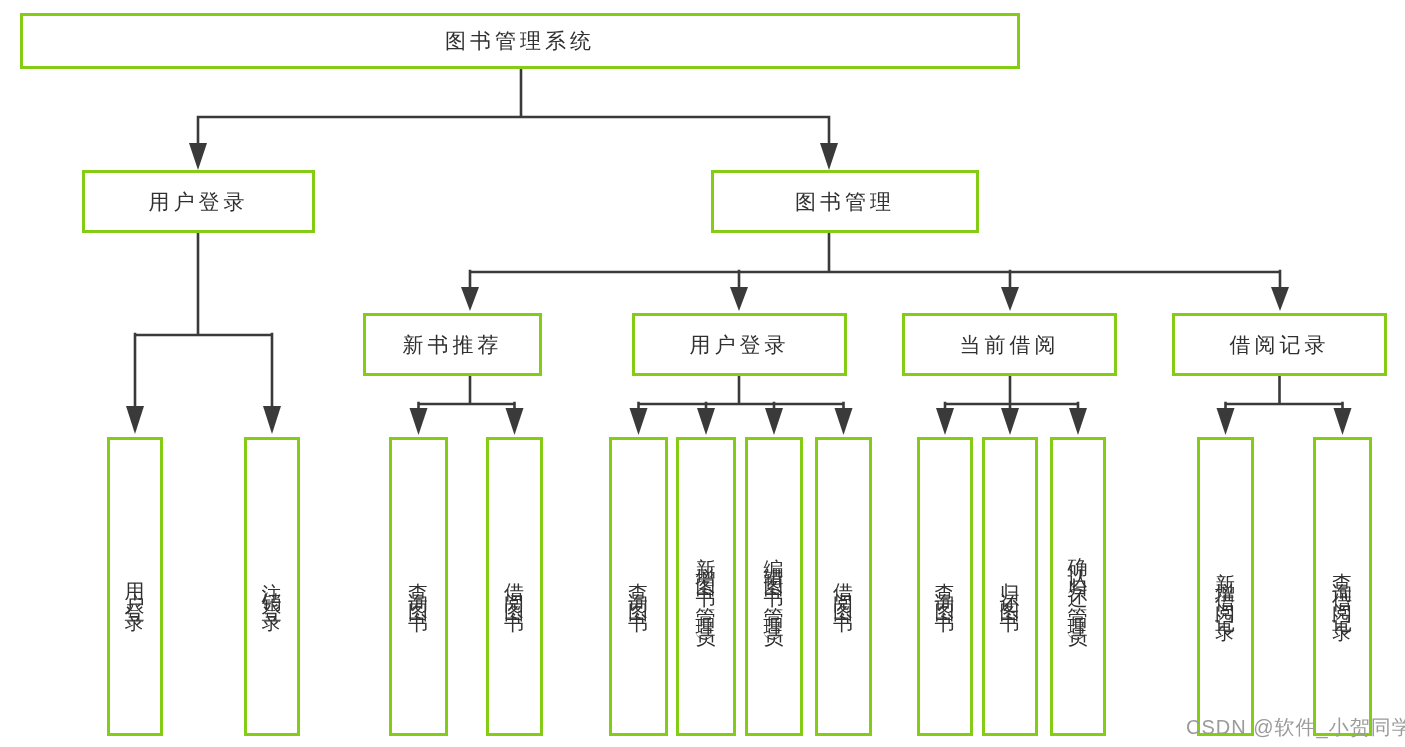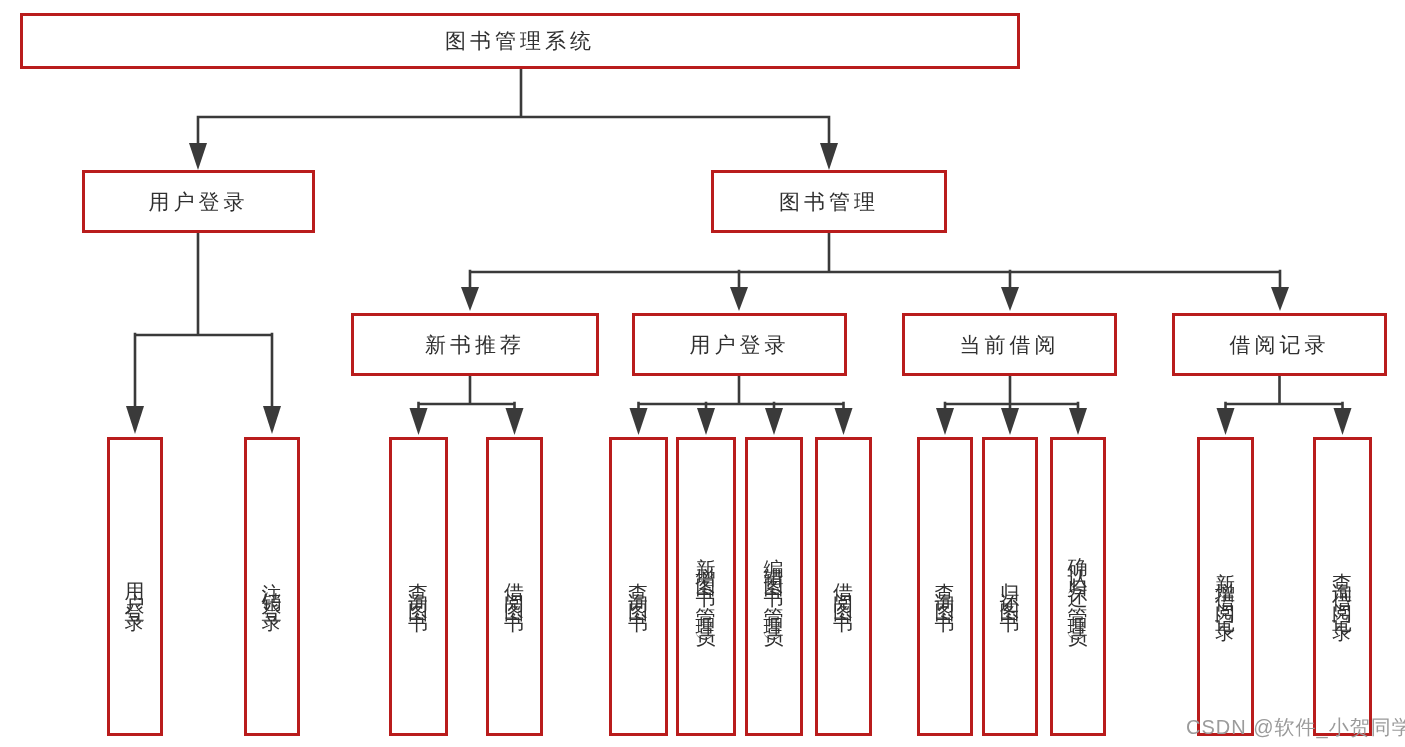--- a/index.html
+++ b/index.html
@@ -14,21 +14,21 @@
   }
   .connector-svg {
     position: absolute;
     left: 0; top: 0;
     width: 1405px; height: 747px;
   }
   .node {
     position: absolute;
     box-sizing: border-box;
     background: #ffffff;
-    border: 3px solid #b91c1c;
+    border: 3px solid #84cc16;
     display: flex;
     align-items: center;
     justify-content: center;
   }
   .hlabel {
     font-size: 21px;
     letter-spacing: 4px;
     color: #303030;
     white-space: nowrap;
   }
@@ -96,25 +96,25 @@
     </g>
   </svg>
 
   <div class="node" style="left:20px; top:13px; width:1000px; height:56px;">
     <span class="hlabel">图书管理系统</span>
   </div>
 
   <div class="node" style="left:82px; top:170px; width:233px; height:63px;">
     <span class="hlabel">用户登录</span>
   </div>
-  <div class="node" style="left:711px; top:170px; width:236px; height:63px;">
+  <div class="node" style="left:711px; top:170px; width:268px; height:63px;">
     <span class="hlabel">图书管理</span>
   </div>
 
-  <div class="node" style="left:351px; top:313px; width:248px; height:63px;">
+  <div class="node" style="left:363px; top:313px; width:179px; height:63px;">
     <span class="hlabel">新书推荐</span>
   </div>
   <div class="node" style="left:632px; top:313px; width:215px; height:63px;">
     <span class="hlabel">用户登录</span>
   </div>
   <div class="node" style="left:1172px; top:313px; width:215px; height:63px;">
     <span class="hlabel">借阅记录</span>
   </div>
   <div class="node" style="left:902px; top:313px; width:215px; height:63px;">
     <span class="hlabel">当前借阅</span>

